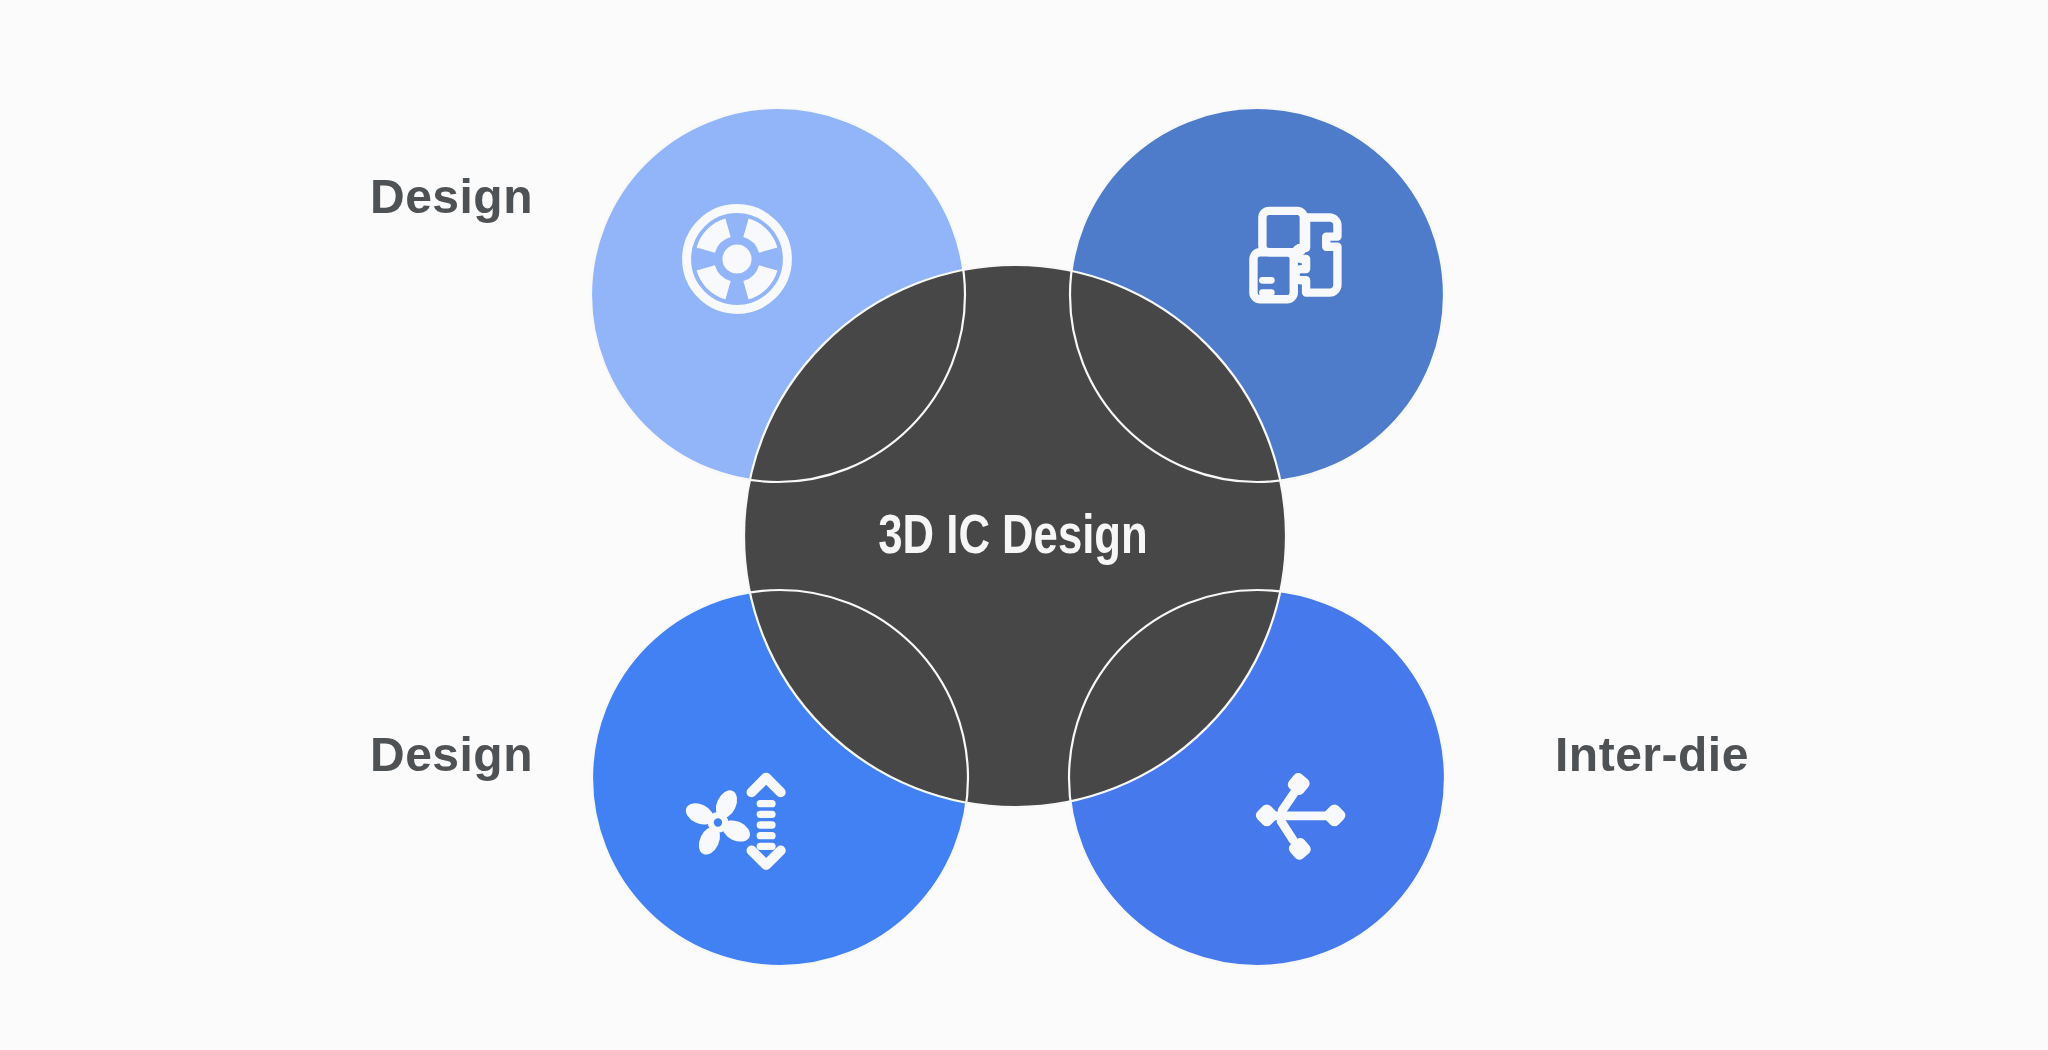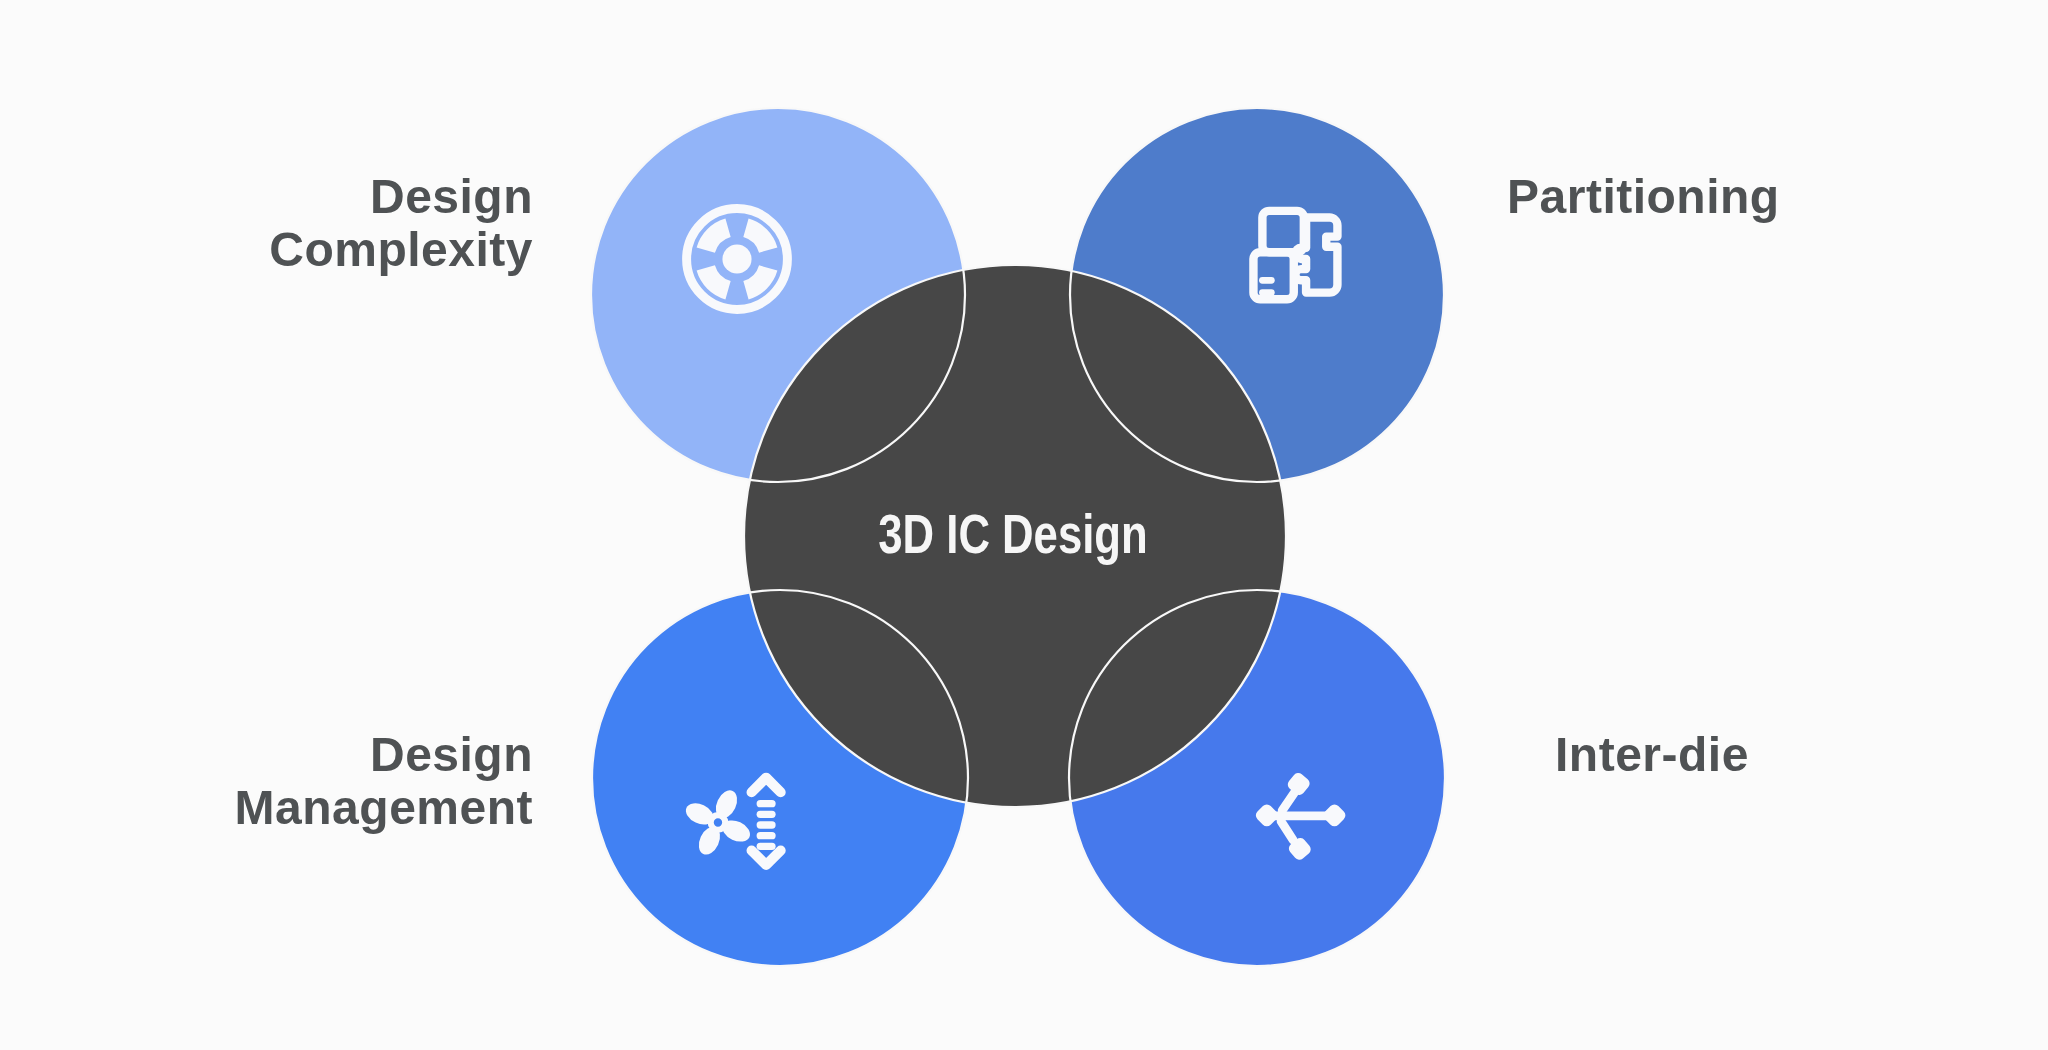--- a/index.html
+++ b/index.html
@@ -111,30 +111,27 @@
     <g fill="#F8F9FC">
       <rect x="9.5" y="40" width="17" height="17" rx="5" transform="rotate(45 18 48.5)"></rect>
       <rect x="71" y="40" width="17" height="17" rx="5" transform="rotate(45 79.5 48.5)"></rect>
       <rect x="38.5" y="11.5" width="17" height="17" rx="5" transform="rotate(40 47 20)"></rect>
       <rect x="39.5" y="70.5" width="17" height="17" rx="5" transform="rotate(50 48 79)"></rect>
     </g>
   </svg>
 
   <div class="label tl align-right">
     <span>Design</span>
-    <span>Complexity</span>
   </div>
 
   <div class="label tr">
-    <span>Partitioning</span>
   </div>
 
   <div class="label bl align-right">
     <span>Design</span>
-    <span>Management</span>
   </div>
 
   <div class="label br">
     <span>Inter-die</span>
   </div>
 
   <div class="center-title">3D IC Design</div>
 
 </div>
 

